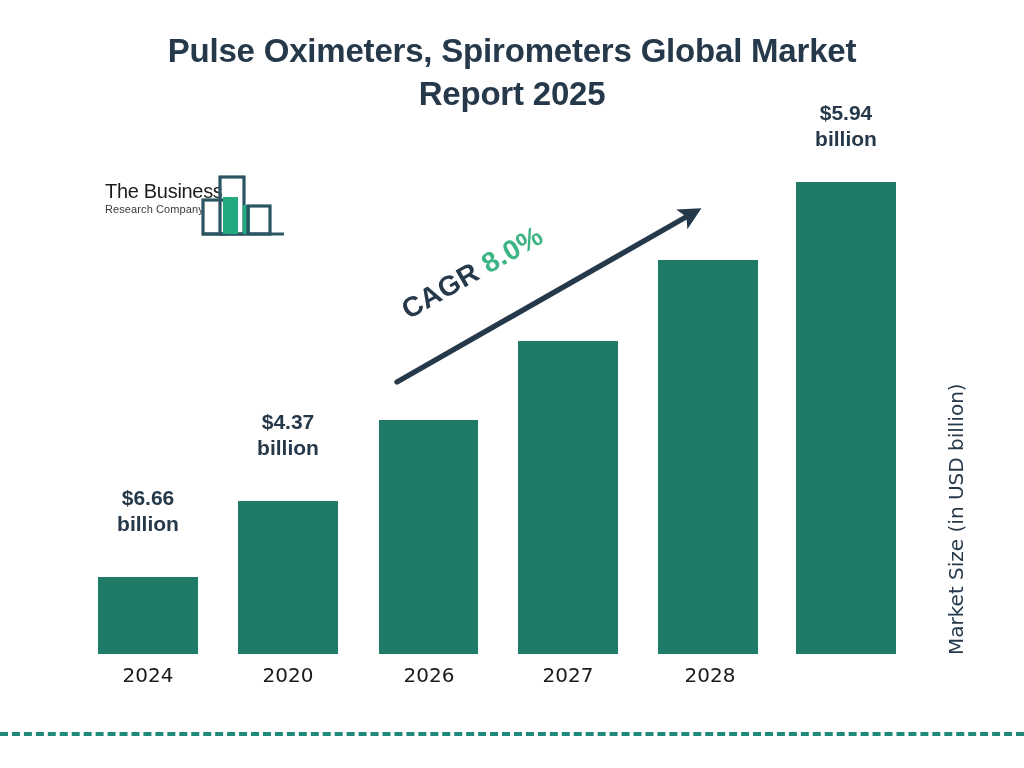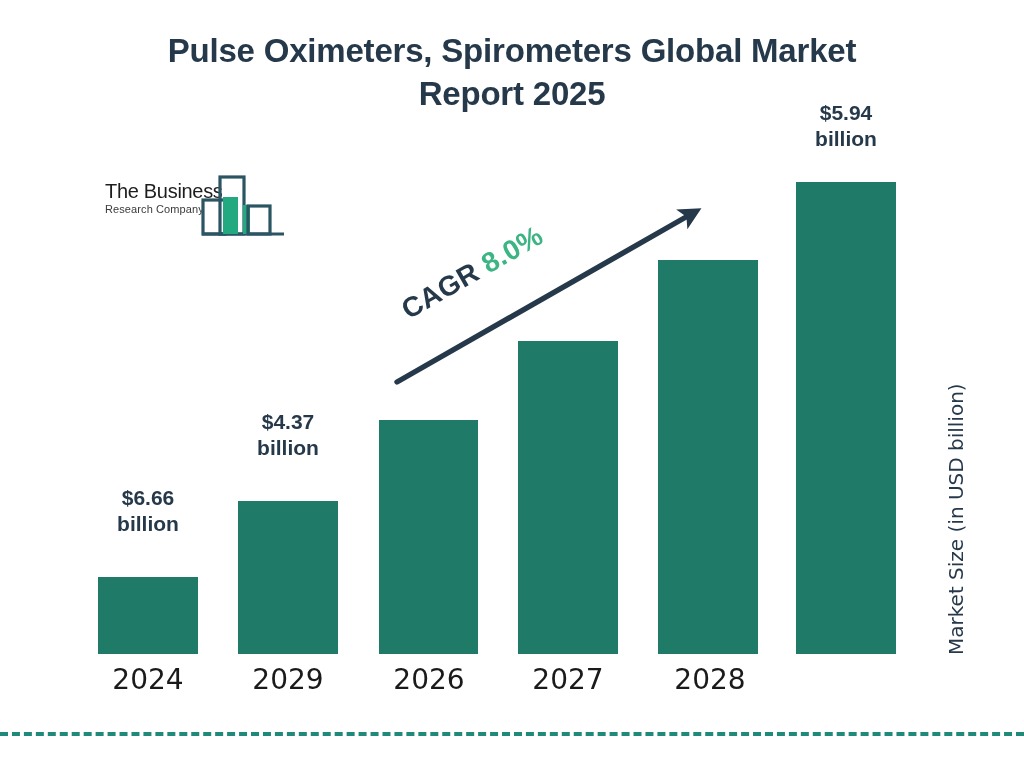--- a/index.html
+++ b/index.html
@@ -89,21 +89,21 @@
     text-align: center;
     font-size: 21px;
     font-weight: bold;
     line-height: 1.22;
     color: #26394b;
     white-space: pre-line;
   }
   .x-tick-label {
     position: absolute;
     text-align: center;
-    font-size: 28px;
+    font-size: 20px;
     color: #1a1a1a;
     font-family: "DejaVu Sans", sans-serif;
   }
 
   
   #y-axis-title {
     position: absolute;
     color: #26394b;
     font-size: 20px;
     font-family: "DejaVu Sans", sans-serif;
@@ -181,21 +181,21 @@
   <div id="plot-area">
 
     <div class="bar" style="left:98px; top:577px; width:100px; height:77px;"></div>
     <div class="bar-value-label" style="left:78px; top:485px; width:140px;">$6.66
 billion</div>
     <div class="x-tick-label" style="left:78px; top:663px; width:140px;">2024</div>
 
     <div class="bar" style="left:238px; top:501px; width:100px; height:153px;"></div>
     <div class="bar-value-label" style="left:218px; top:409px; width:140px;">$4.37
 billion</div>
-    <div class="x-tick-label" style="left:218px; top:663px; width:140px;">2029</div>
+    <div class="x-tick-label" style="left:218px; top:663px; width:140px;">2020</div>
 
     <div class="bar" style="left:379px; top:420px; width:99px; height:234px;"></div>
     <div class="x-tick-label" style="left:359px; top:663px; width:140px;">2026</div>
 
     <div class="bar" style="left:518px; top:341px; width:100px; height:313px;"></div>
     <div class="x-tick-label" style="left:498px; top:663px; width:140px;">2027</div>
 
     <div class="bar" style="left:658px; top:260px; width:100px; height:394px;"></div>
     <div class="x-tick-label" style="left:640px; top:663px; width:140px;">2028</div>
 

